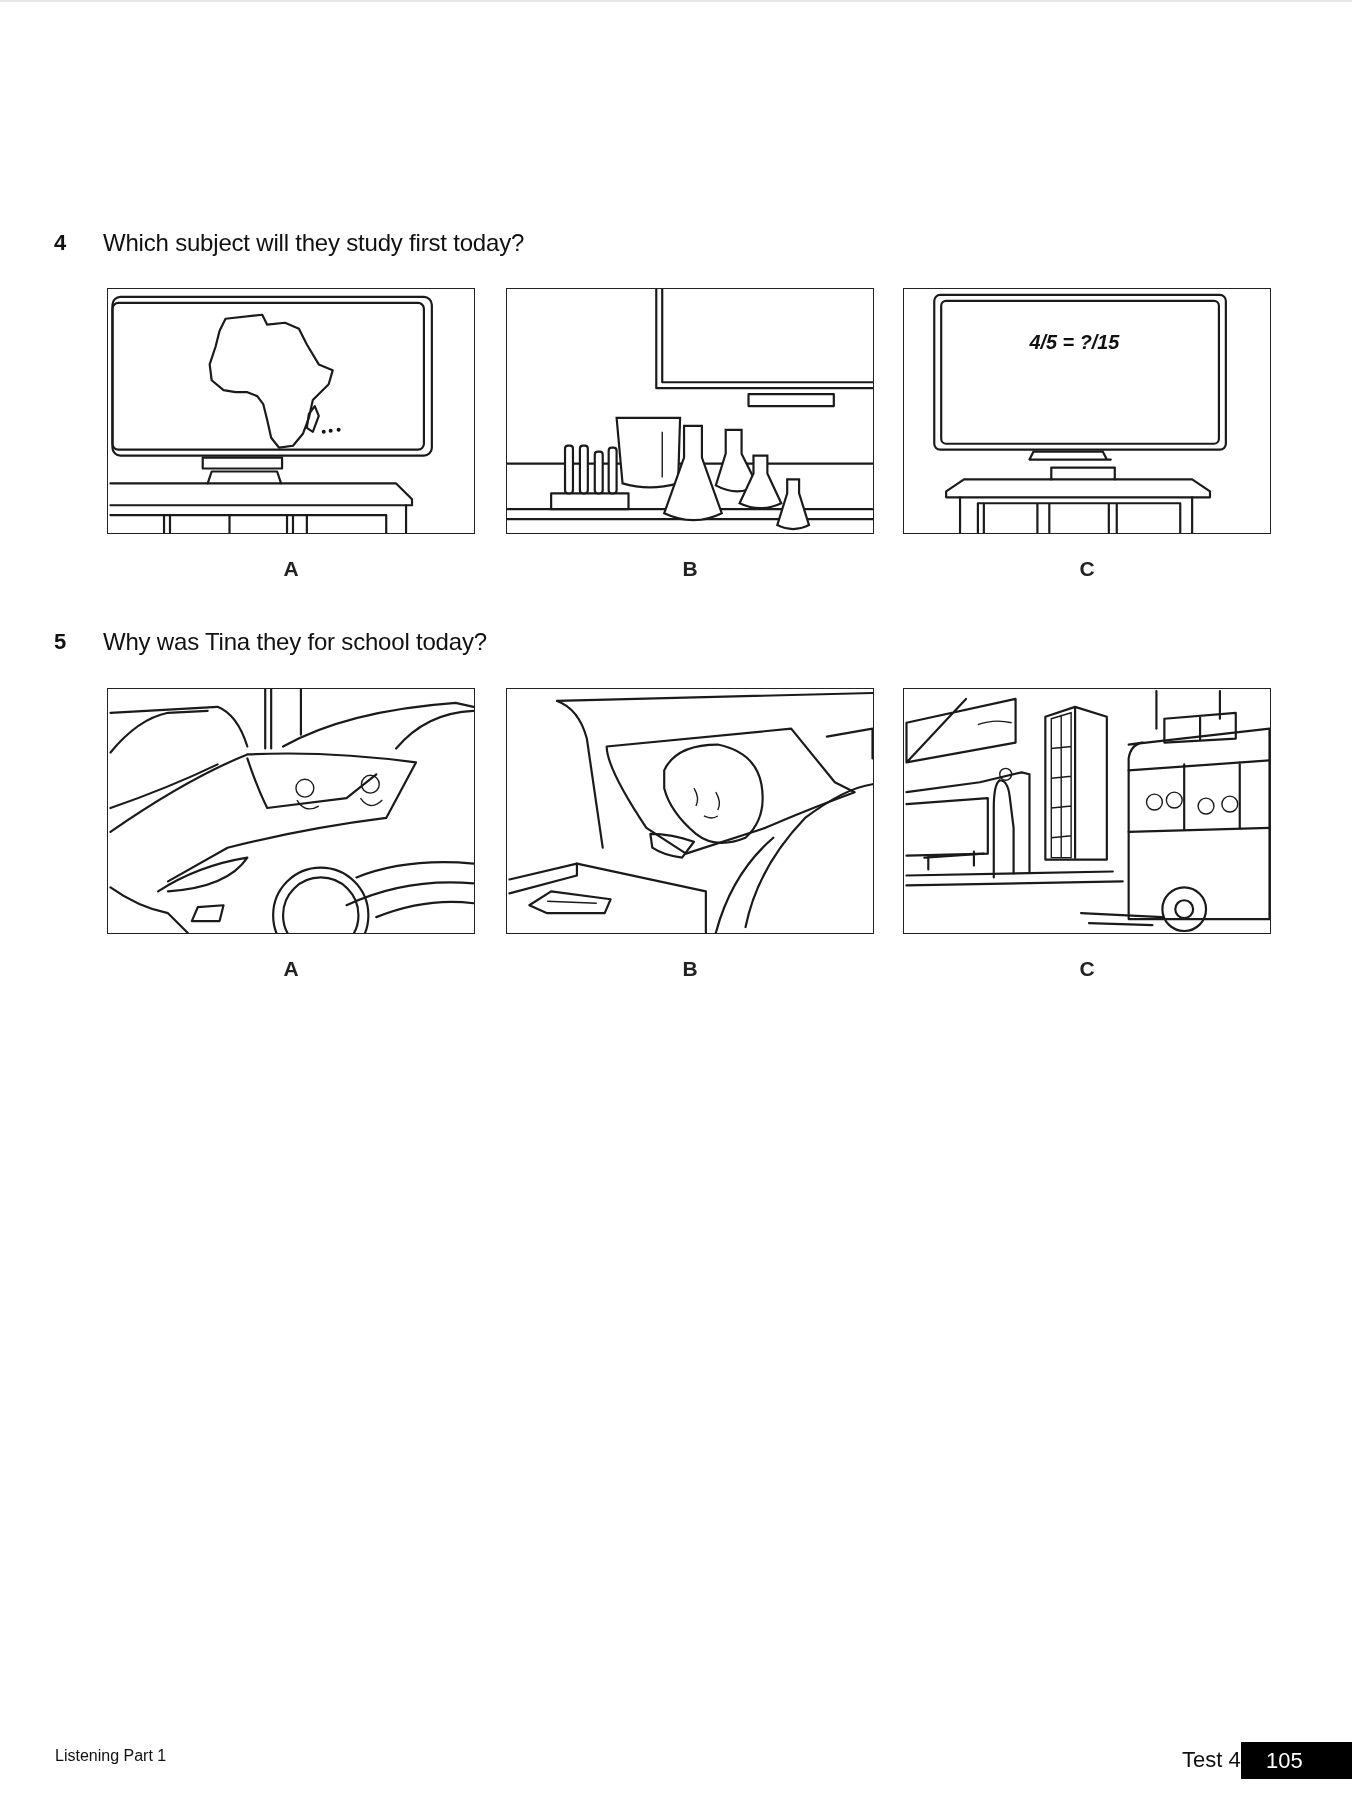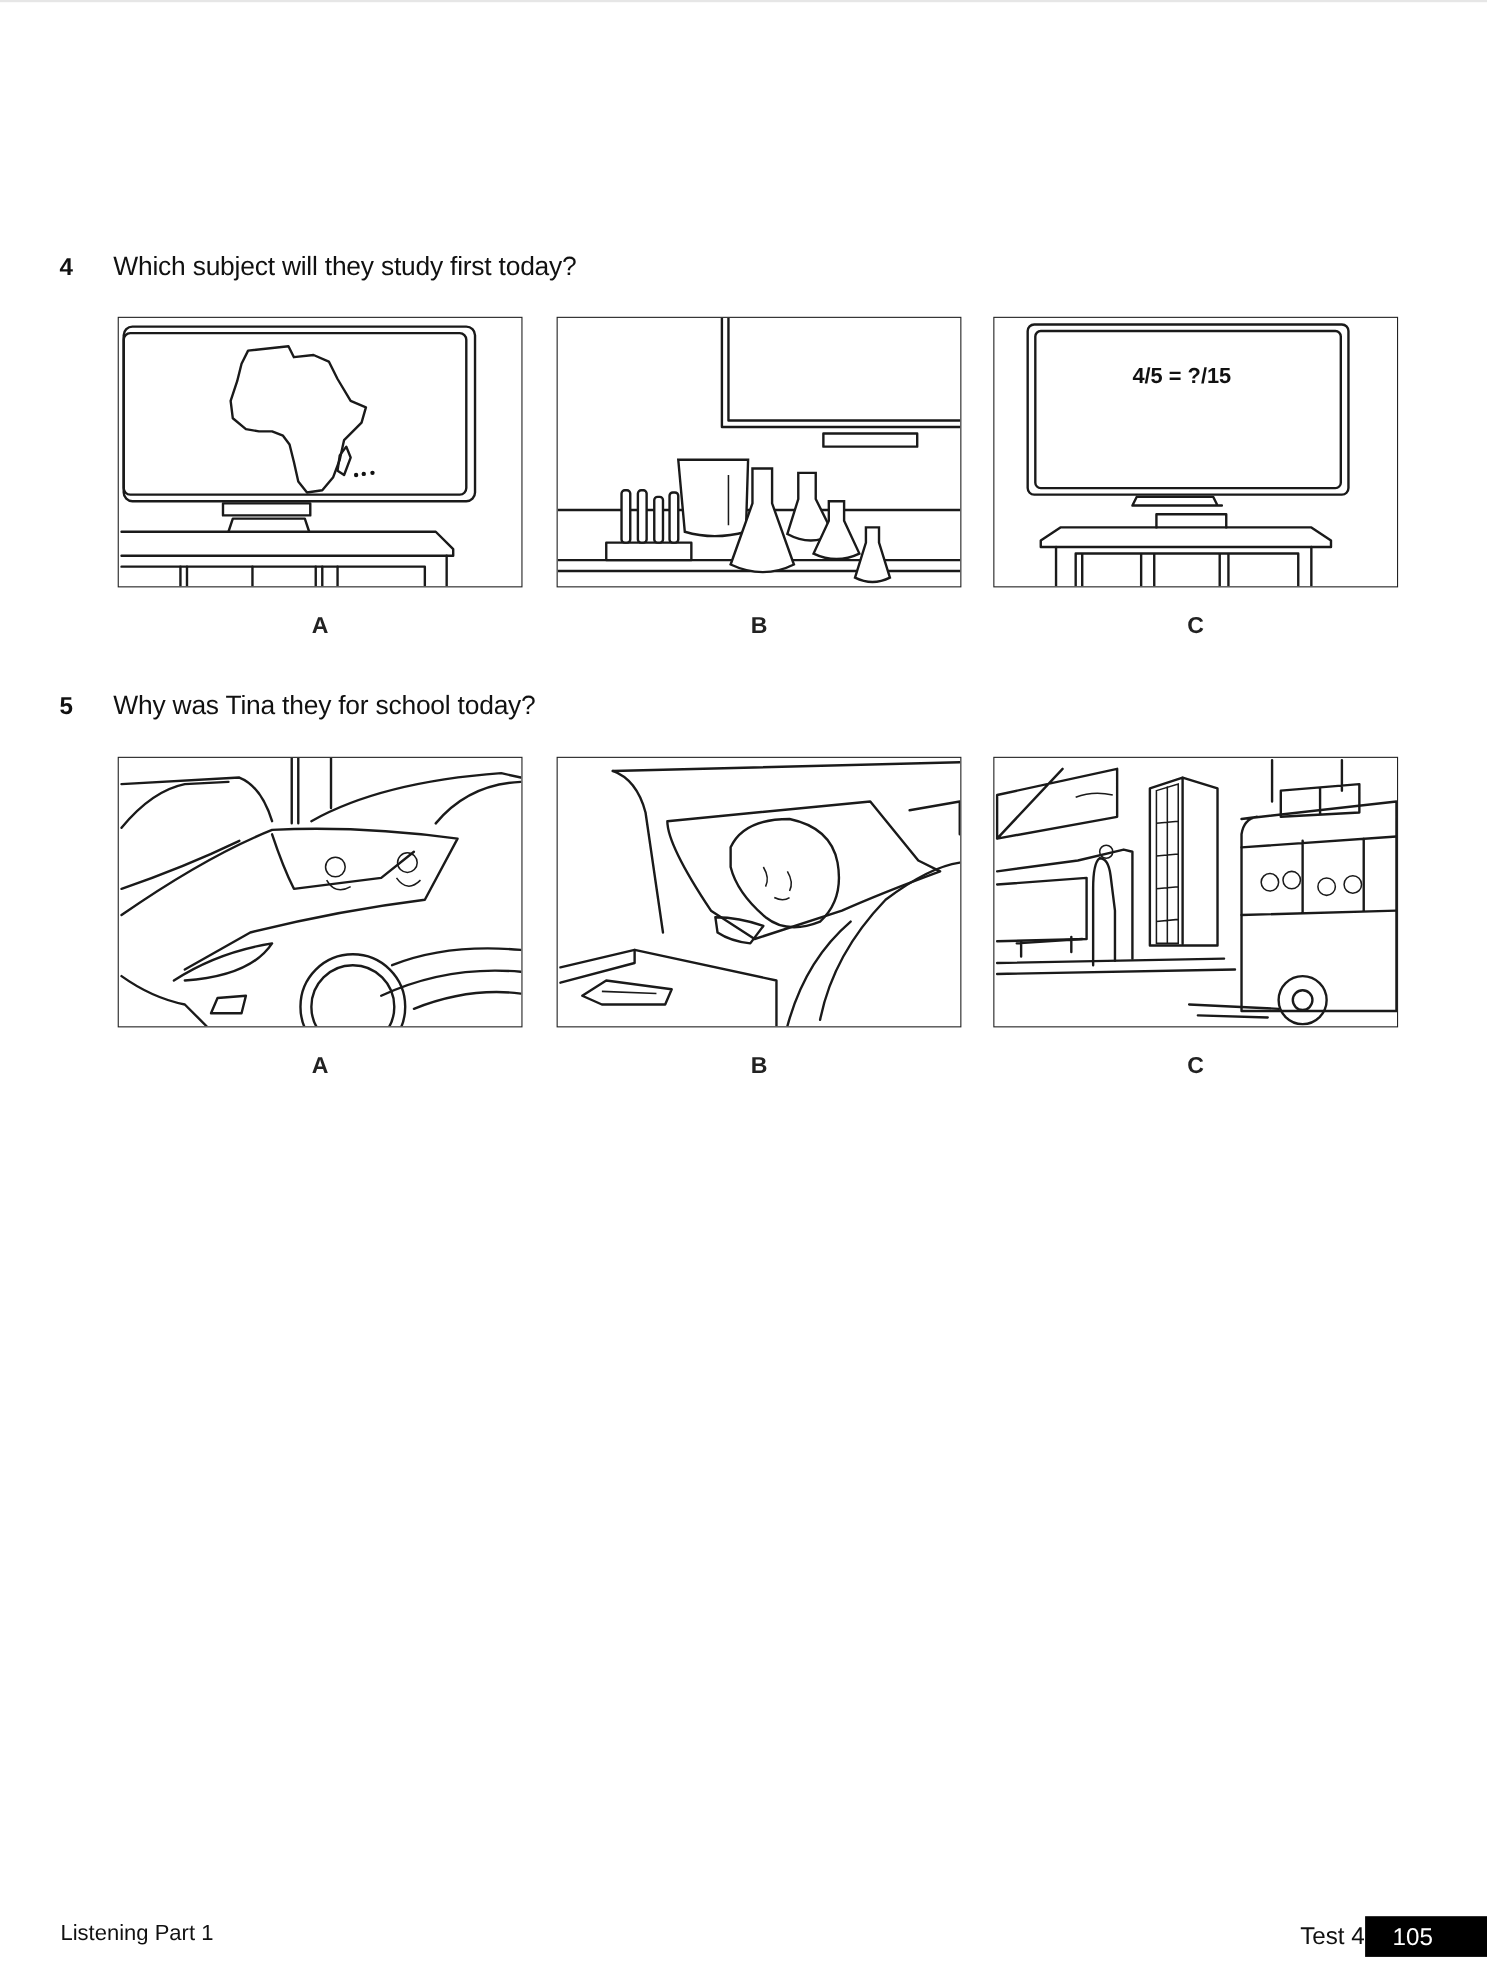--- a/index.html
+++ b/index.html
@@ -11,21 +11,21 @@
     .scan-edge { position: absolute; left: 0; top: 0; width: 1352px; height: 2px; background: #e6e6e6; }
     .q-heading { position: absolute; left: 0; font-size: 24px; line-height: 30px; }
     .q-num { position: absolute; left: 54px; font-weight: bold; font-size: 22px; }
     .q-text { position: absolute; left: 103px; white-space: nowrap; font-size: 24px; letter-spacing: -0.2px; }
     .pic {
       position: absolute; width: 368px; height: 246px; border: 1.5px solid #222; box-sizing: border-box;
       background: #fff; overflow: hidden;
     }
     .pic svg { position: absolute; left: 0; top: 0; width: 100%; height: 100%; }
     .opt-label { position: absolute; width: 368px; text-align: center; font-size: 21px; font-weight: bold; color: #222; }
-    .footer-left { position: absolute; left: 55px; top: 1747px; font-size: 20px; }
+    .footer-left { position: absolute; left: 55px; top: 1747px; font-size: 16px; }
     .footer-test { position: absolute; left: 1150px; top: 1747px; font-size: 22px; margin-left: 32px; }
     .footer-page { position: absolute; left: 1241px; top: 1742px; width: 111px; height: 37px; background: #000; color: #fff; font-size: 22px; line-height: 37px; box-sizing: border-box; padding-left: 25px; }
     svg .ln { fill: none; stroke: #1a1a1a; stroke-width: 2.2; stroke-linejoin: round; stroke-linecap: round; }
     svg .thin { fill: none; stroke: #1a1a1a; stroke-width: 1.4; }
     svg .fillw { fill: #fff; stroke: #1a1a1a; stroke-width: 2.2; }
     .board-text { font-family: "Liberation Sans", sans-serif; font-weight: bold; font-size: 20px; fill: #111; }
   </style>
 </head>
 <body>
 
@@ -70,21 +70,21 @@
       <path class="fillw" d="M110,130 L174,130 L172,196 Q143,204 116,196 Z"></path>
       <line class="thin" x1="156" y1="144" x2="156" y2="190"></line>
       <path class="fillw" d="M178,138 L196,138 L196,170 L216,226 Q188,240 158,226 L178,170 Z"></path>
       <path class="fillw" d="M220,142 L236,142 L236,166 L252,198 Q232,210 210,198 L220,166 Z"></path>
       <path class="fillw" d="M248,168 L262,168 L262,186 L276,216 Q255,226 234,216 L248,186 Z"></path>
       <path class="fillw" d="M282,192 L294,192 L294,206 L304,238 Q288,246 272,238 L282,206 Z"></path>
     </svg>
   </div>
   <div class="opt-label" style="left:506px; top:557px;">B</div>
 
-  <div class="pic" style="left:903px; top:288px;">
+  <div class="pic" style="left:903px; top:288px;font-style:italic;">
     <svg viewBox="0 0 368 246">
       <rect class="ln" x="30" y="6" width="294" height="156" rx="6"></rect>
       <rect class="ln" x="37" y="12" width="280" height="144" rx="5"></rect>
       <text class="board-text" x="126" y="60">4/5 = ?/15</text>
       <path class="ln" d="M130,164 L200,164 L204,172 M130,164 L126,172 L208,172"></path>
       <path class="ln" d="M148,192 L148,180 L212,180 L212,192"></path>
       <path class="ln" d="M42,204 L60,192 L290,192 L308,204 L308,210 L42,210 Z"></path>
       <path class="ln" d="M56,210 L56,246 M290,210 L290,246"></path>
       <path class="ln" d="M74,216 L278,216 L278,246 M74,216 L74,246 M80,216 L80,246 M134,216 L134,246 M146,216 L146,246 M206,216 L206,246 M214,216 L214,246"></path>
     </svg>

